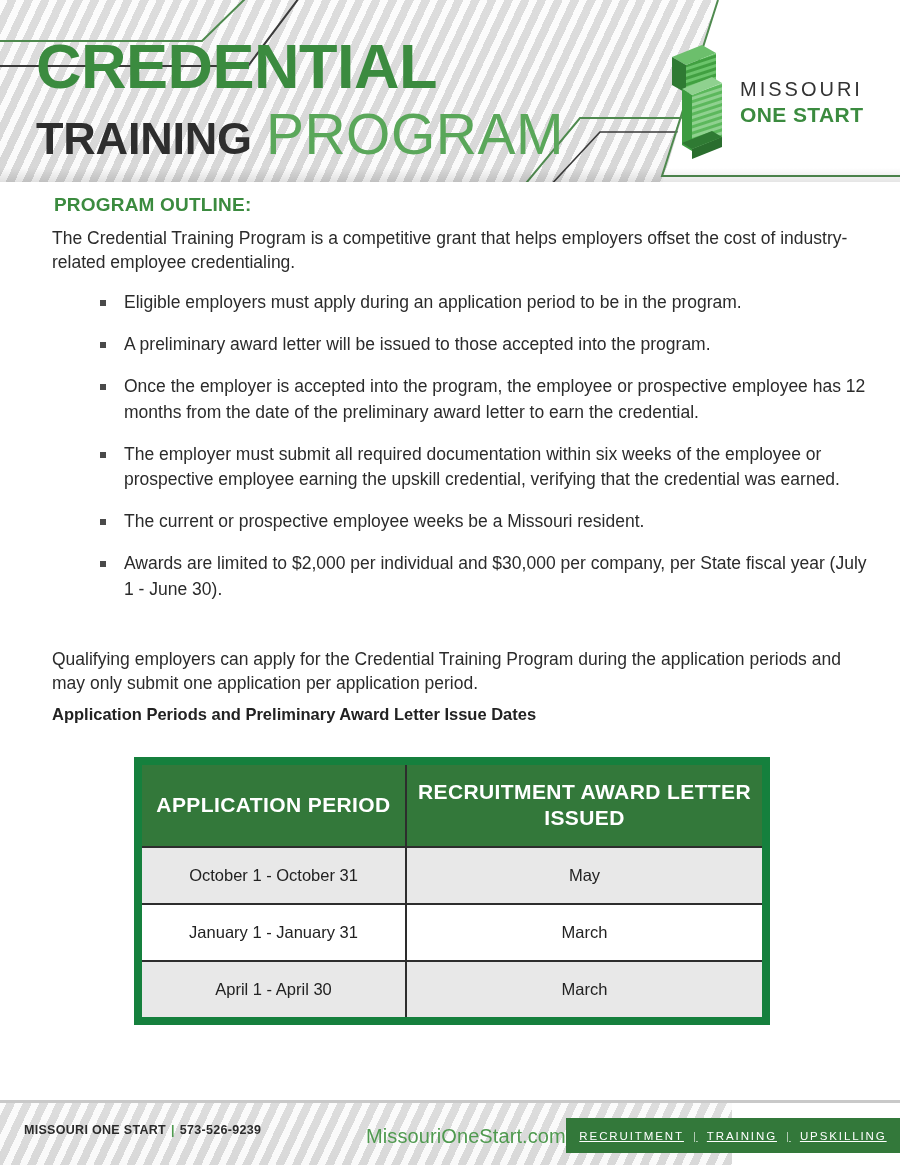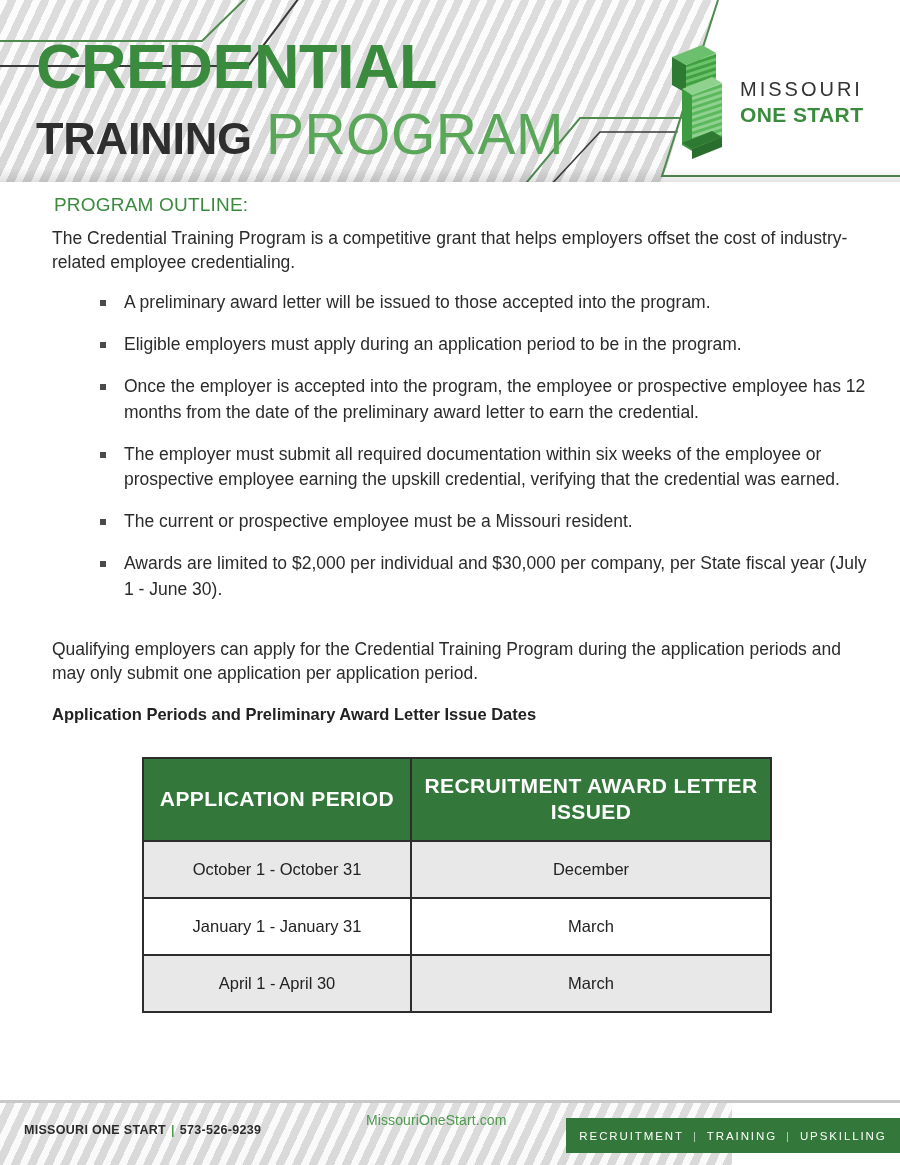--- a/index.html
+++ b/index.html
@@ -65,48 +65,48 @@
   }
   .t-program {
     font-size:57px; font-weight:normal; color:#5aa75a; letter-spacing:0.5px;
     margin-left:14px;
   }
 
   
   .content { position:absolute; left:0; top:182px; width:900px; }
   .section-title {
     position:absolute; left:54px; top:12px;
-    font-size:19px; font-weight:normal; color:#3b8b3f; letter-spacing:0.2px;
+    font-size:19px; font-weight:bold; color:#3b8b3f; letter-spacing:0.2px;
   }
   .intro {
     position:absolute; left:52px; top:45px; width:800px;
     font-size:17.5px; color:#2b2b2b; line-height:1.35;
   }
   .bullets { position:absolute; left:100px; top:108px; width:770px; }
   .bullet { display:flex; gap:18px; margin-bottom:17px; }
   .bullet-dot {
     flex:0 0 6px; width:6px; height:6px; background:#4a4a4a; margin-top:10px;
   }
   .bullet-text {
     font-size:17.5px; color:#2b2b2b; line-height:1.44; flex:1;
   }
   .closing {
-    position:absolute; left:52px; top:455px; width:815px;
+    position:absolute; left:52px; top:465px; width:815px;
     font-size:17.5px; color:#2b2b2b; line-height:1.38;
   }
   .table-caption {
     position:absolute; left:52px; top:523px;
     font-size:16.5px; font-weight:bold; color:#222222;
   }
 
   
   .tbl {
-    position:absolute; left:142px; top:575px; width:628px;
+    position:absolute; left:134px; top:575px; width:628px;
     border-collapse:collapse; table-layout:fixed;
-    border:2px solid #15803d;
+    border:8px solid #15803d;
   }
   .tbl th {
     background:#33783a; color:#ffffff;
     font-size:21px; font-weight:bold; letter-spacing:0.4px;
     padding:14px 8px; line-height:1.25; text-align:center;
     border:2px solid #2d2d2d;
   }
   .tbl td {
     font-size:16.5px; color:#222222; text-align:center;
     padding:18px 8px; border:2px solid #2d2d2d; background:#ffffff;
@@ -127,28 +127,28 @@
   .footer-top-rule {
     position:absolute; left:0; top:0; width:900px; height:3px; background:#c9c9c9;
   }
   .foot-left {
     position:absolute; left:24px; top:23px;
     font-size:12.5px; font-weight:bold; color:#2b2b2b; letter-spacing:0.3px;
     white-space:nowrap;
   }
   .foot-sep { color:#4f9a4f; margin:0 5px; font-weight:bold; }
   .foot-site {
-    position:absolute; left:366px; top:12px;
-    font-size:14px; color:#4f9a4f; letter-spacing:0.1px;
+    position:absolute; left:366px; top:25px;
+    font-size:20px; color:#4f9a4f; letter-spacing:0.1px;
   }
   .foot-tags {
     position:absolute; left:566px; top:1118px; width:334px; height:35px;
     background:#33783a; color:#ffffff;
     display:flex; align-items:center; justify-content:center;
-    font-size:11.5px; letter-spacing:1.9px; font-weight:500;
+    font-size:11.5px; letter-spacing:1.9px; font-weight:500;text-decoration:underline;
   }
   .tag-sep { opacity:0.65; margin:0 9px; }
 </style>
 </head>
 <body>
 
 <div class="page">
 
   <div class="header">
 
@@ -209,37 +209,37 @@
 
   <div class="content">
 
     <div class="section-title">PROGRAM OUTLINE:</div>
 
     <p class="intro">The Credential Training Program is a competitive grant that helps employers offset the cost of industry-related employee credentialing.</p>
 
     <div class="bullets">
       <div class="bullet">
         <span class="bullet-dot"></span>
+        <span class="bullet-text">Eligible employers must apply during an application period to be in the program.</span>
+      </div>
+      <div class="bullet">
+        <span class="bullet-dot"></span>
         <span class="bullet-text">A preliminary award letter will be issued to those accepted into the program.</span>
       </div>
       <div class="bullet">
         <span class="bullet-dot"></span>
-        <span class="bullet-text">Eligible employers must apply during an application period to be in the program.</span>
-      </div>
-      <div class="bullet">
-        <span class="bullet-dot"></span>
         <span class="bullet-text">Once the employer is accepted into the program, the employee or prospective employee has 12 months from the date of the preliminary award letter to earn the credential.</span>
       </div>
       <div class="bullet">
         <span class="bullet-dot"></span>
         <span class="bullet-text">The employer must submit all required documentation within six weeks of the employee or prospective employee earning the upskill credential, verifying that the credential was earned.</span>
       </div>
       <div class="bullet">
         <span class="bullet-dot"></span>
-        <span class="bullet-text">The current or prospective employee must be a Missouri resident.</span>
+        <span class="bullet-text">The current or prospective employee weeks be a Missouri resident.</span>
       </div>
       <div class="bullet">
         <span class="bullet-dot"></span>
         <span class="bullet-text">Awards are limited to $2,000 per individual and $30,000 per company, per State fiscal year (July 1 - June 30).</span>
       </div>
     </div>
 
     <p class="closing">Qualifying employers can apply for the Credential Training Program during the application periods and may only submit one application per application period.</p>
 
     <div class="table-caption">Application Periods and Preliminary Award Letter Issue Dates</div>
@@ -251,21 +251,21 @@
         </colgroup>
       <thead>
         <tr>
           <th>APPLICATION PERIOD</th>
           <th>RECRUITMENT AWARD LETTER ISSUED</th>
         </tr>
       </thead>
       <tbody>
         <tr class="alt">
           <td>October 1 - October 31</td>
-          <td>December</td>
+          <td>May</td>
         </tr>
         <tr>
           <td>January 1 - January 31</td>
           <td>March</td>
         </tr>
         <tr class="alt">
           <td>April 1 - April 30</td>
           <td>March</td>
         </tr>
       </tbody>

